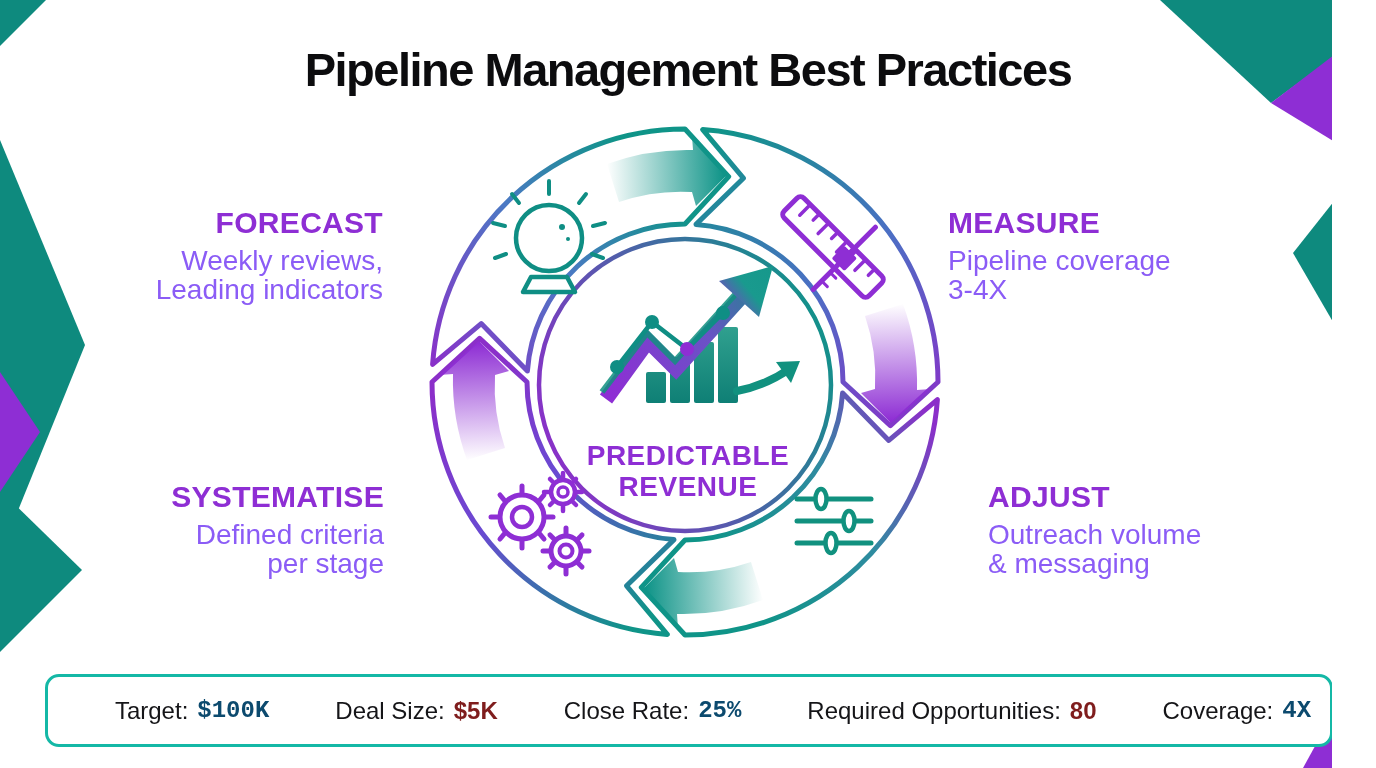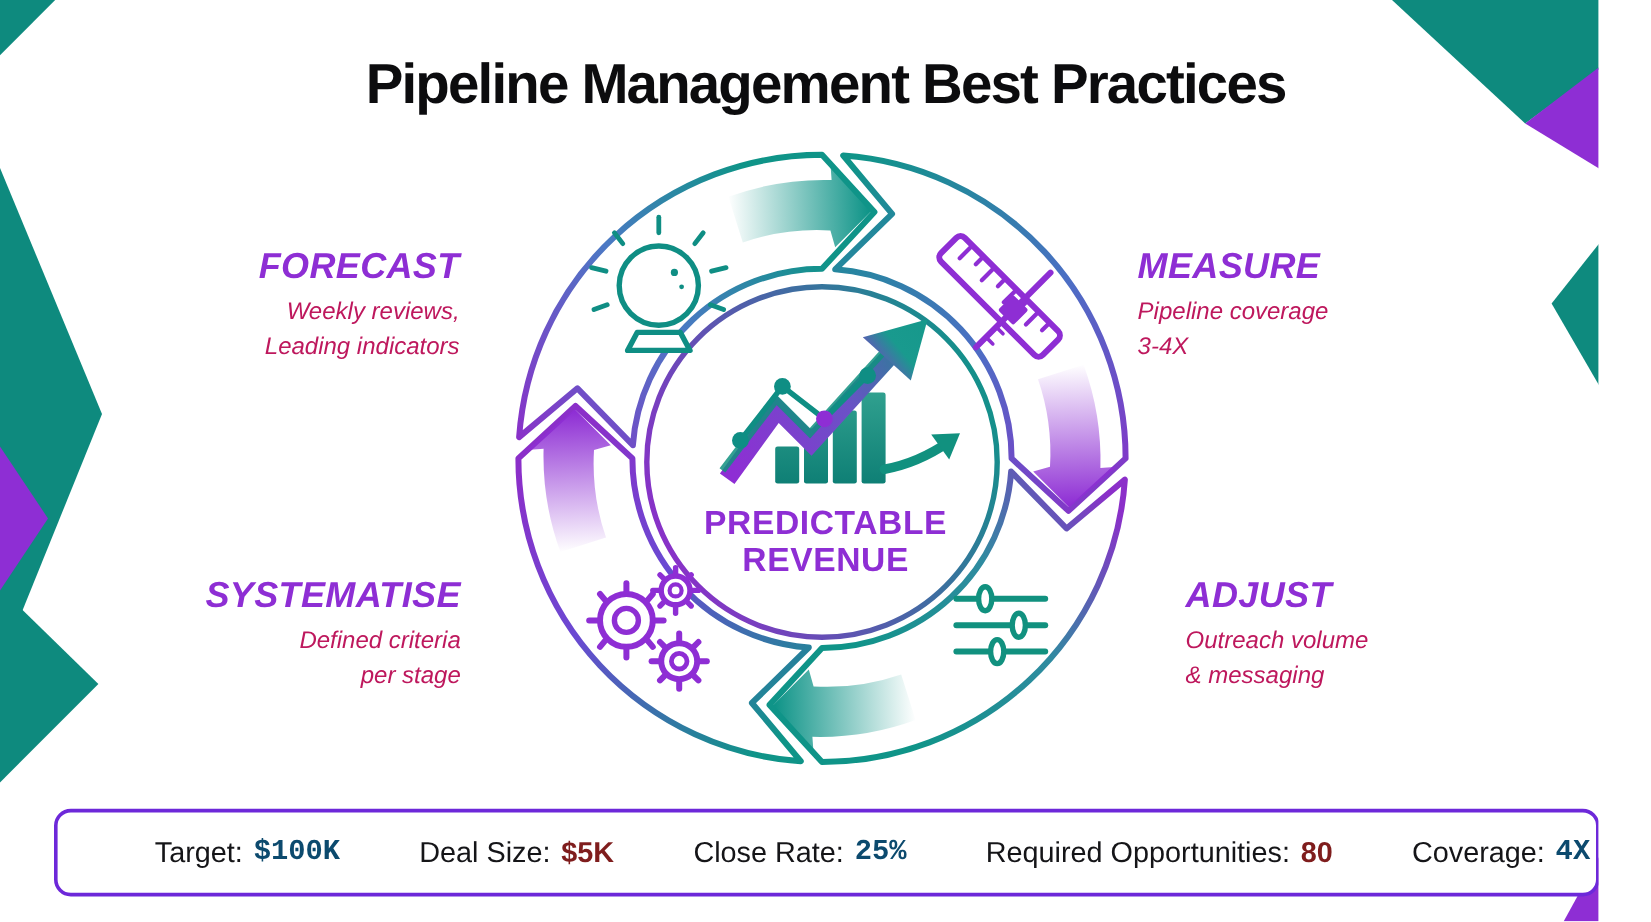--- a/index.html
+++ b/index.html
@@ -5,37 +5,37 @@
   html,body{margin:0;padding:0;background:#fff;}
   #canvas{
     position:relative;width:1332px;height:768px;overflow:hidden;background:#fff;
     font-family:"Liberation Sans","DejaVu Sans",sans-serif;
   }
   #diagram-svg{position:absolute;left:0;top:0;width:1376px;height:768px;}
   .title{
     position:absolute;left:0;top:42px;width:1376px;text-align:center;
     font-size:47px;font-weight:800;letter-spacing:-1.5px;color:#0c0c0e;
   }
-  .quad{position:absolute;width:320px;font-style:italic;}
+  .quad{position:absolute;width:320px;}
   .quad h2{margin:0 0 6px 0;font-size:30px;font-weight:800;color:#8e2ed4;letter-spacing:.3px;}
-  .quad .body-line{font-size:20px;line-height:29px;color:#be185d;}
+  .quad .body-line{font-size:28px;line-height:29px;color:#8b5cf6;}
   .q-right{text-align:right;}
   .q-left{text-align:left;}
   #q-forecast{right:949px;top:206px;}
   #q-measure{left:948px;top:206px;}
   #q-systematise{right:948px;top:480px;}
   #q-adjust{left:988px;top:480px;}
   .center-label{
-    position:absolute;left:538px;top:420px;width:300px;text-align:center;
+    position:absolute;left:538px;top:440px;width:300px;text-align:center;
     font-size:28px;font-weight:800;line-height:31px;color:#8e2ed4;letter-spacing:.5px;
   }
   .metrics-bar{
     position:absolute;left:45px;top:674px;width:1288px;height:73px;
-    background:#fff;border:3px solid #6d28d9;border-radius:14px;
-    box-sizing:border-box;display:flex;align-items:center;padding-left:48px;
+    background:#fff;border:3px solid #14b8a6;border-radius:14px;
+    box-sizing:border-box;display:flex;align-items:center;justify-content:center;padding-left:48px;
   }
   .metric{display:flex;align-items:center;gap:9px;padding:0 33px;font-size:24px;color:#151518;white-space:nowrap;}
   .metric .val{font-weight:800;}
   .val-purple{color:#0c4a6e;font-family:Liberation Mono, monospace;}
   .val-teal{color:#7f1d1d;}
   .divider{width:3px;height:48px;background:#12917f;border-radius:2px;}
 </style>
 </head>
 <body>
 

